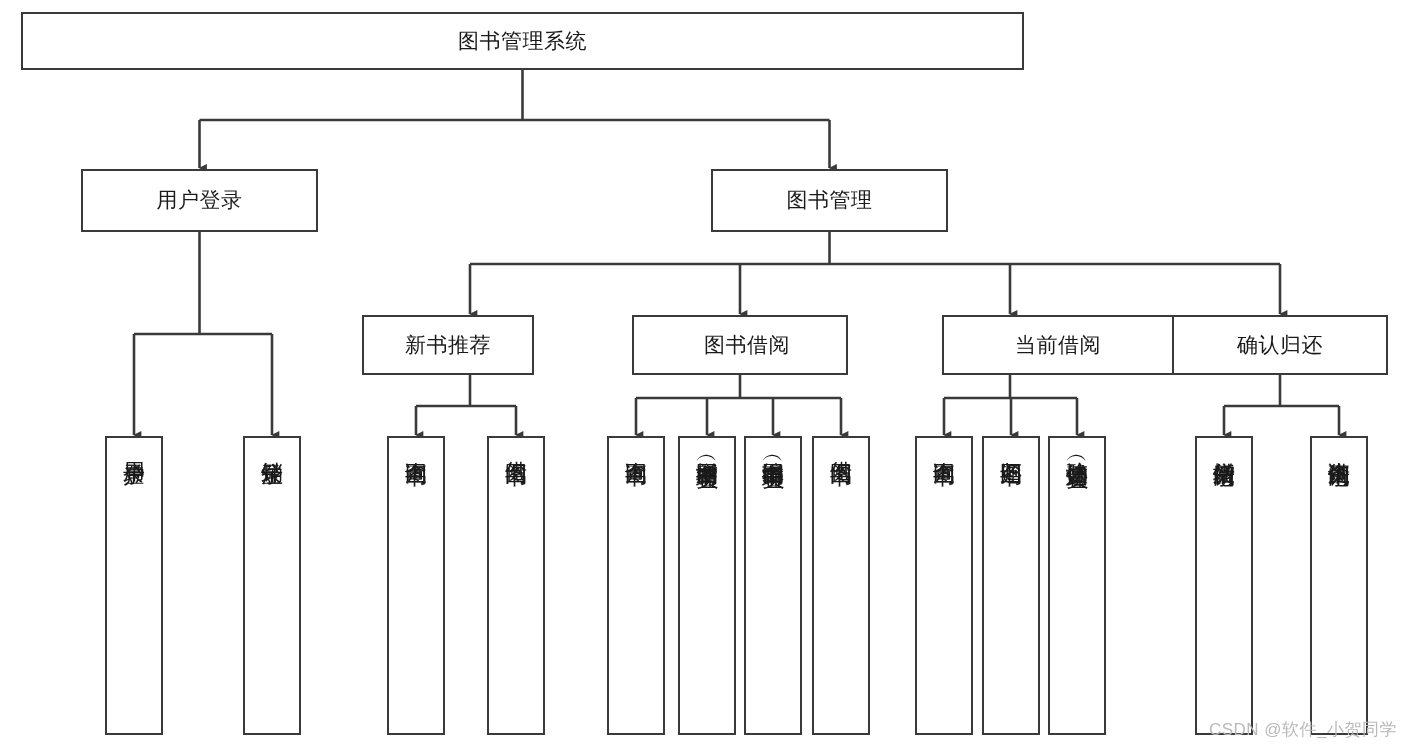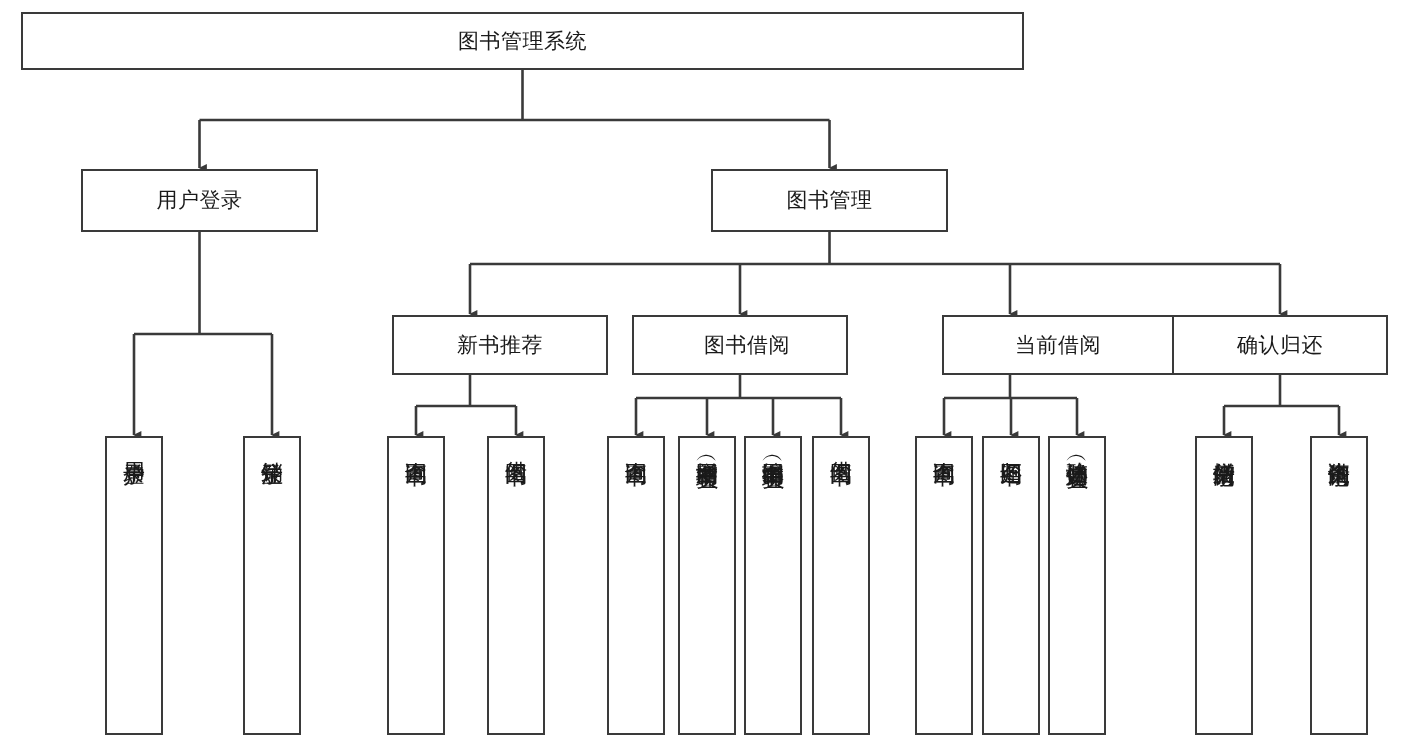--- a/index.html
+++ b/index.html
@@ -117,21 +117,21 @@
   <div id="nodes">
       <div class="node horiz" style="left: 21px; top: 12px; width: 1003px; height: 58px;">
         <span class="lbl">图书管理系统</span>
       </div>
       <div class="node horiz" style="left: 81px; top: 169px; width: 237px; height: 63px;">
         <span class="lbl">用户登录</span>
       </div>
       <div class="node horiz" style="left: 711px; top: 169px; width: 237px; height: 63px;">
         <span class="lbl">图书管理</span>
       </div>
-      <div class="node horiz" style="left: 362px; top: 315px; width: 216px; height: 60px; margin-left: 30px;">
+      <div class="node horiz" style="left: 362px; top: 315px; width: 172px; height: 60px;">
         <span class="lbl">新书推荐</span>
       </div>
       <div class="node horiz" style="left: 632px; top: 315px; width: 216px; height: 60px; padding-left: 14px;">
         <span class="lbl">图书借阅</span>
       </div>
       <div class="node horiz" style="left: 942px; top: 315px; width: 232px; height: 60px;">
         <span class="lbl">当前借阅</span>
       </div>
       <div class="node horiz" style="left: 1172px; top: 315px; width: 216px; height: 60px;">
         <span class="lbl">确认归还</span>
@@ -170,13 +170,14 @@
         <span class="lbl">确认归还（管理员）</span>
       </div>
       <div class="node vert" style="left: 1195px; top: 436px; width: 58px; height: 299px;">
         <span class="lbl">新增借阅记录</span>
       </div>
       <div class="node vert" style="left: 1310px; top: 436px; width: 58px; height: 299px;">
         <span class="lbl">查询借阅记录</span>
       </div>
     </div>
 
+  <div id="watermark">CSDN @软件_小贺同学</div>
 </div>
 
 </body></html>

